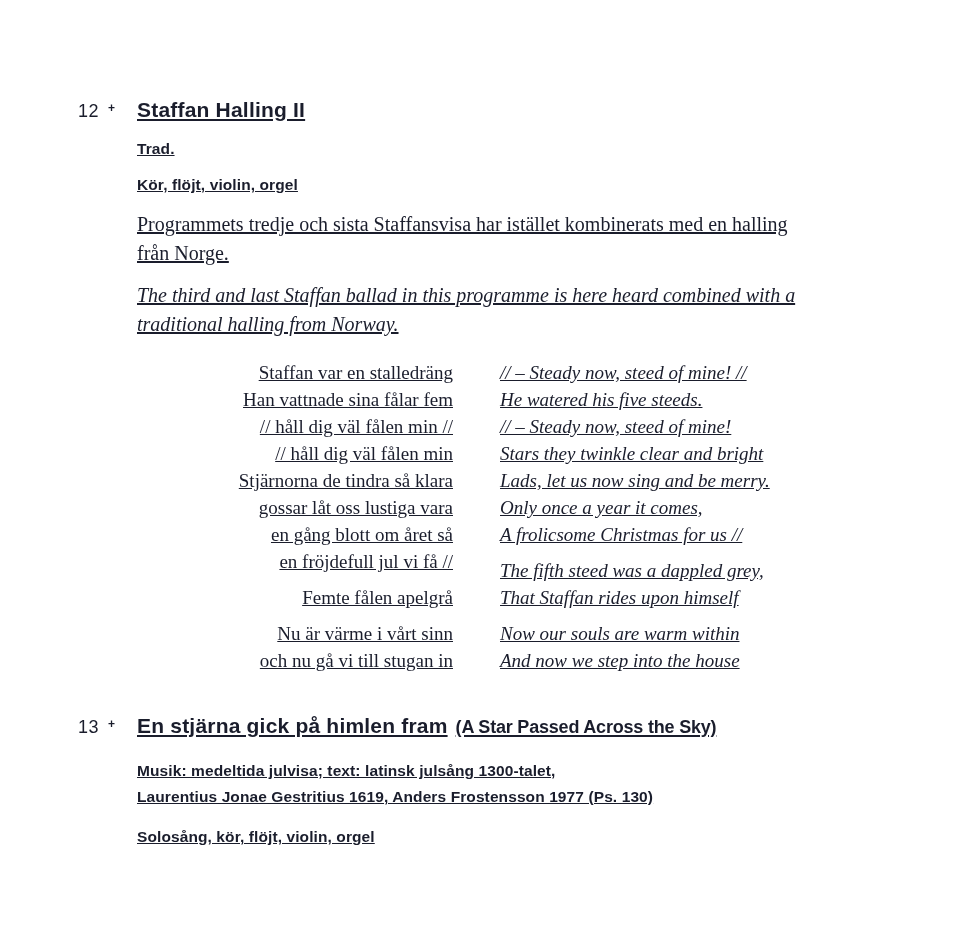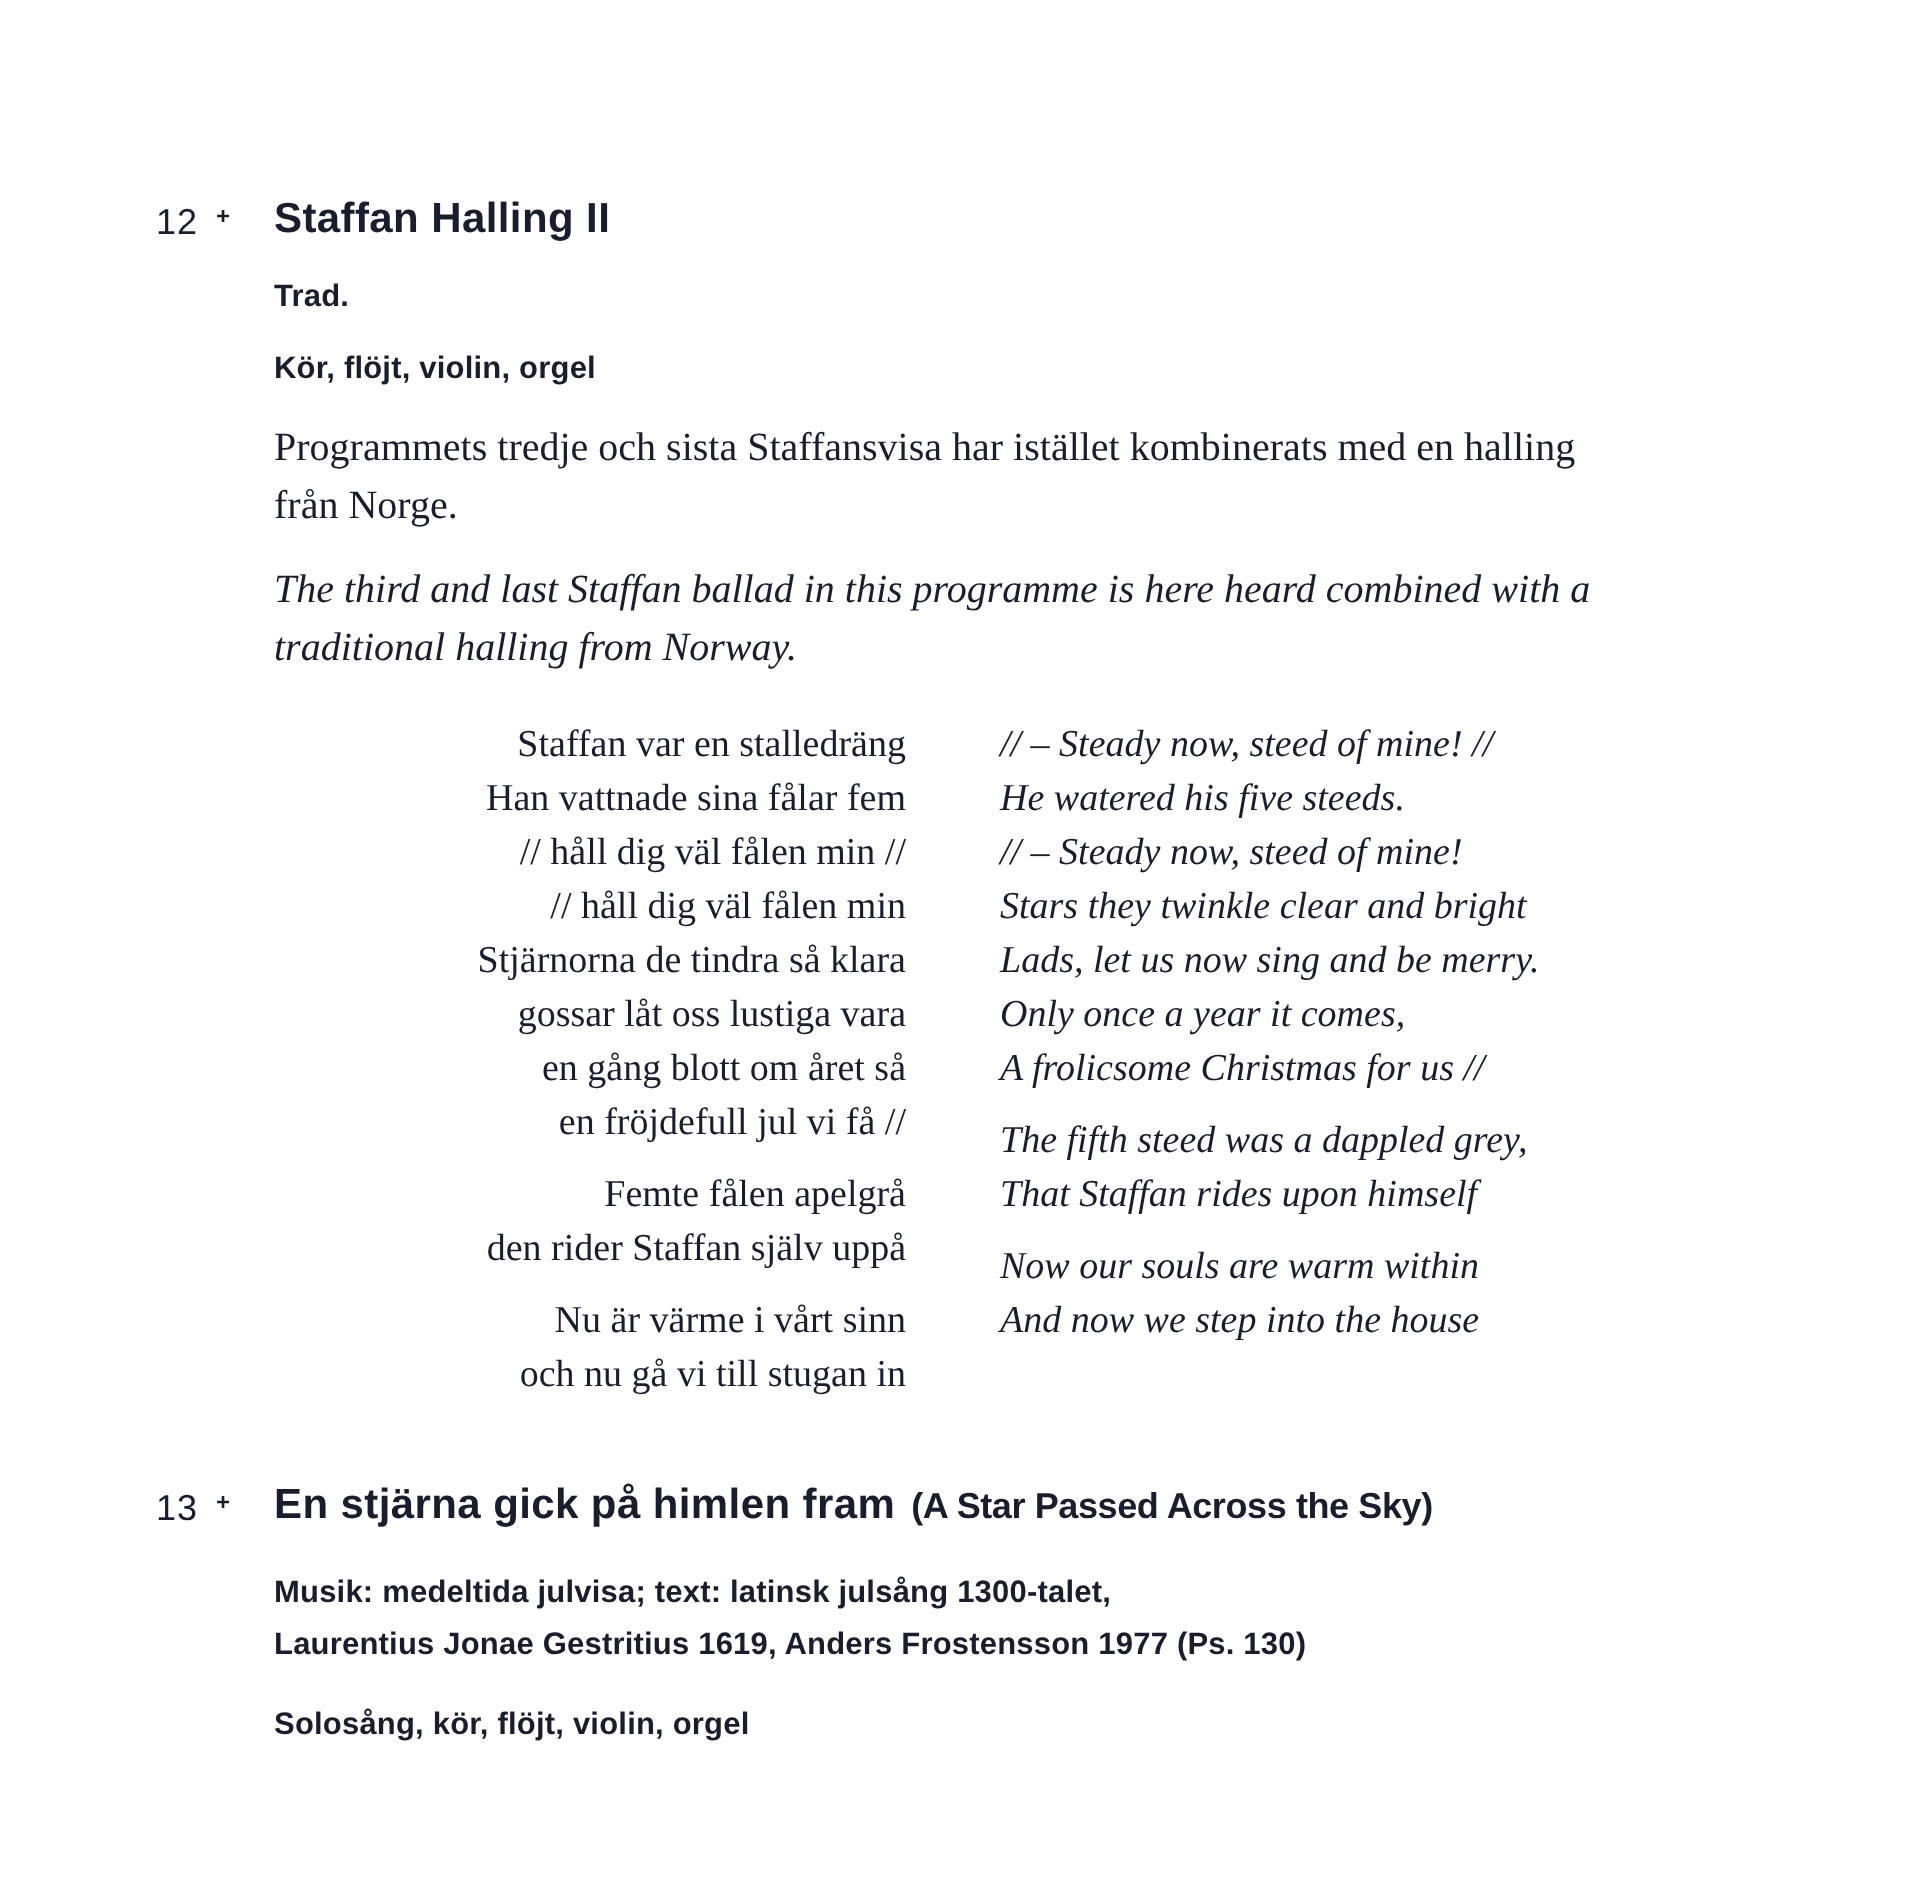--- a/index.html
+++ b/index.html
@@ -7,21 +7,21 @@
     position: relative;
     width: 953px;
     height: 945px;
     background: #ffffff;
     box-sizing: border-box;
     padding: 84px 0 0 137px;
     overflow: hidden;
     color: #1a1d2c;
     font-family: "Liberation Sans", sans-serif;
   }
-  .track { position: relative; }
+  .track { position: relative; text-decoration: underline; }
   .tracknum-wrap {
     position: absolute;
     left: -59px;
     top: 3px;
     width: 56px;
     white-space: nowrap;
   }
   .tracknum {
     font-size: 18px;
     font-weight: 400;
@@ -112,21 +112,20 @@
           <div>Han vattnade sina fålar fem</div>
           <div>// håll dig väl fålen min //</div>
           <div>// håll dig väl fålen min</div>
           <div>Stjärnorna de tindra så klara</div>
           <div>gossar låt oss lustiga vara</div>
           <div>en gång blott om året så</div>
           <div>en fröjdefull jul vi få //</div>
         </div>
         <div class="stanza">
           <div>Femte fålen apelgrå</div>
-          <div>den rider Staffan själv uppå</div>
         </div>
         <div class="stanza">
           <div>Nu är värme i vårt sinn</div>
           <div>och nu gå vi till stugan in</div>
         </div>
       </div>
       <div class="col-en">
         <div class="stanza">
           <div>// – Steady now, steed of mine! //</div>
           <div>He watered his five steeds.</div>

